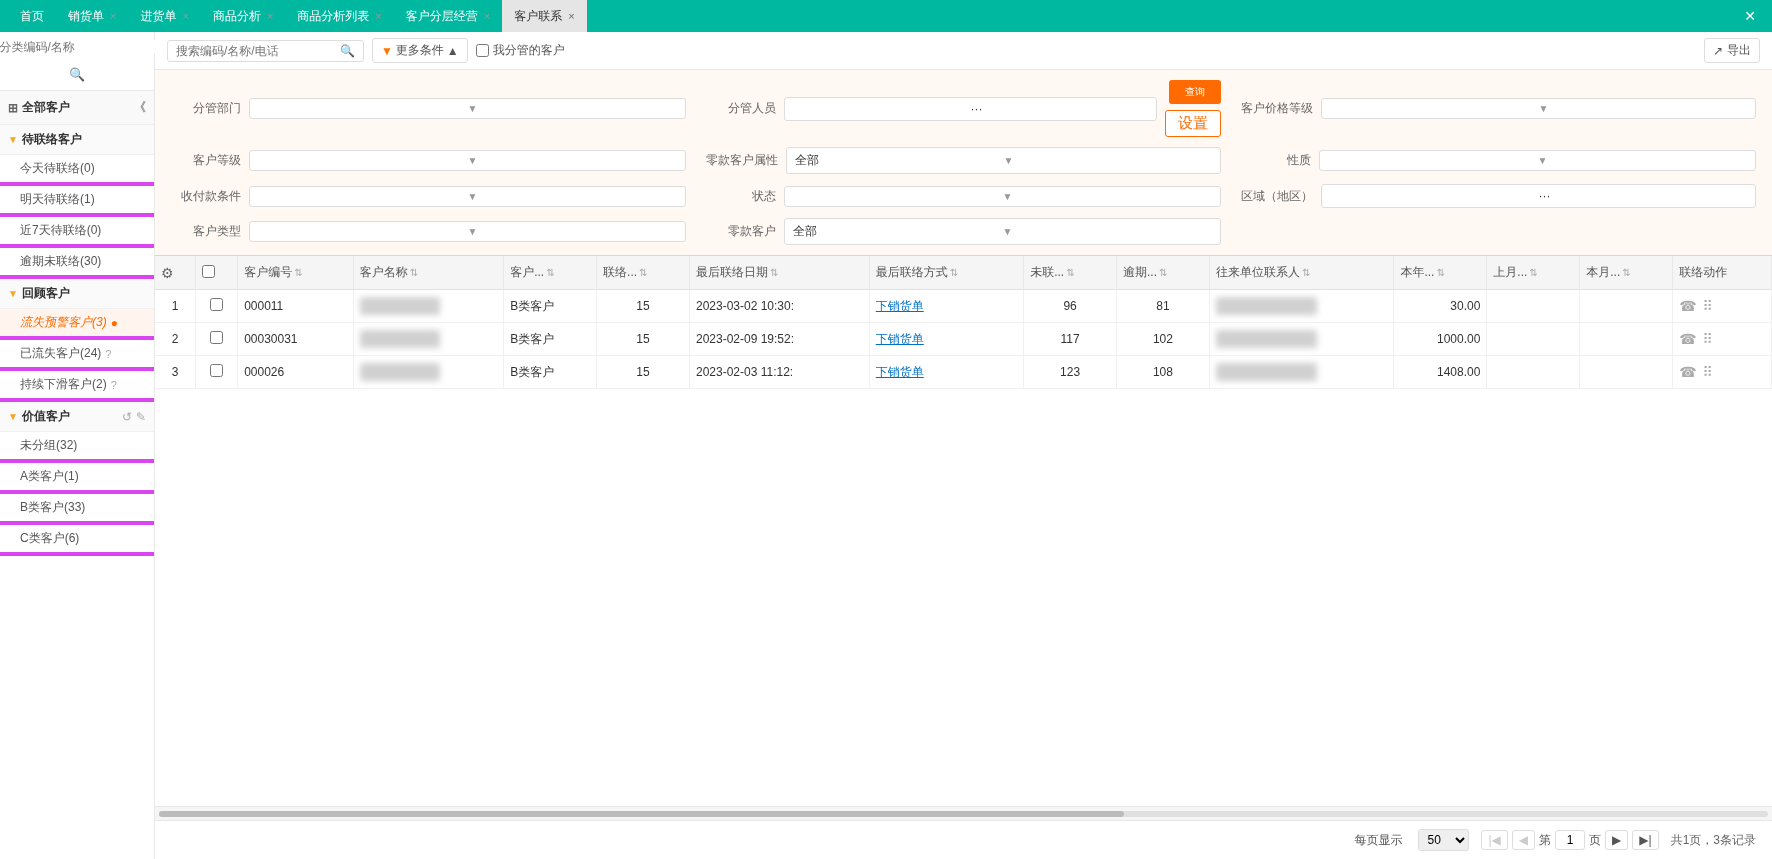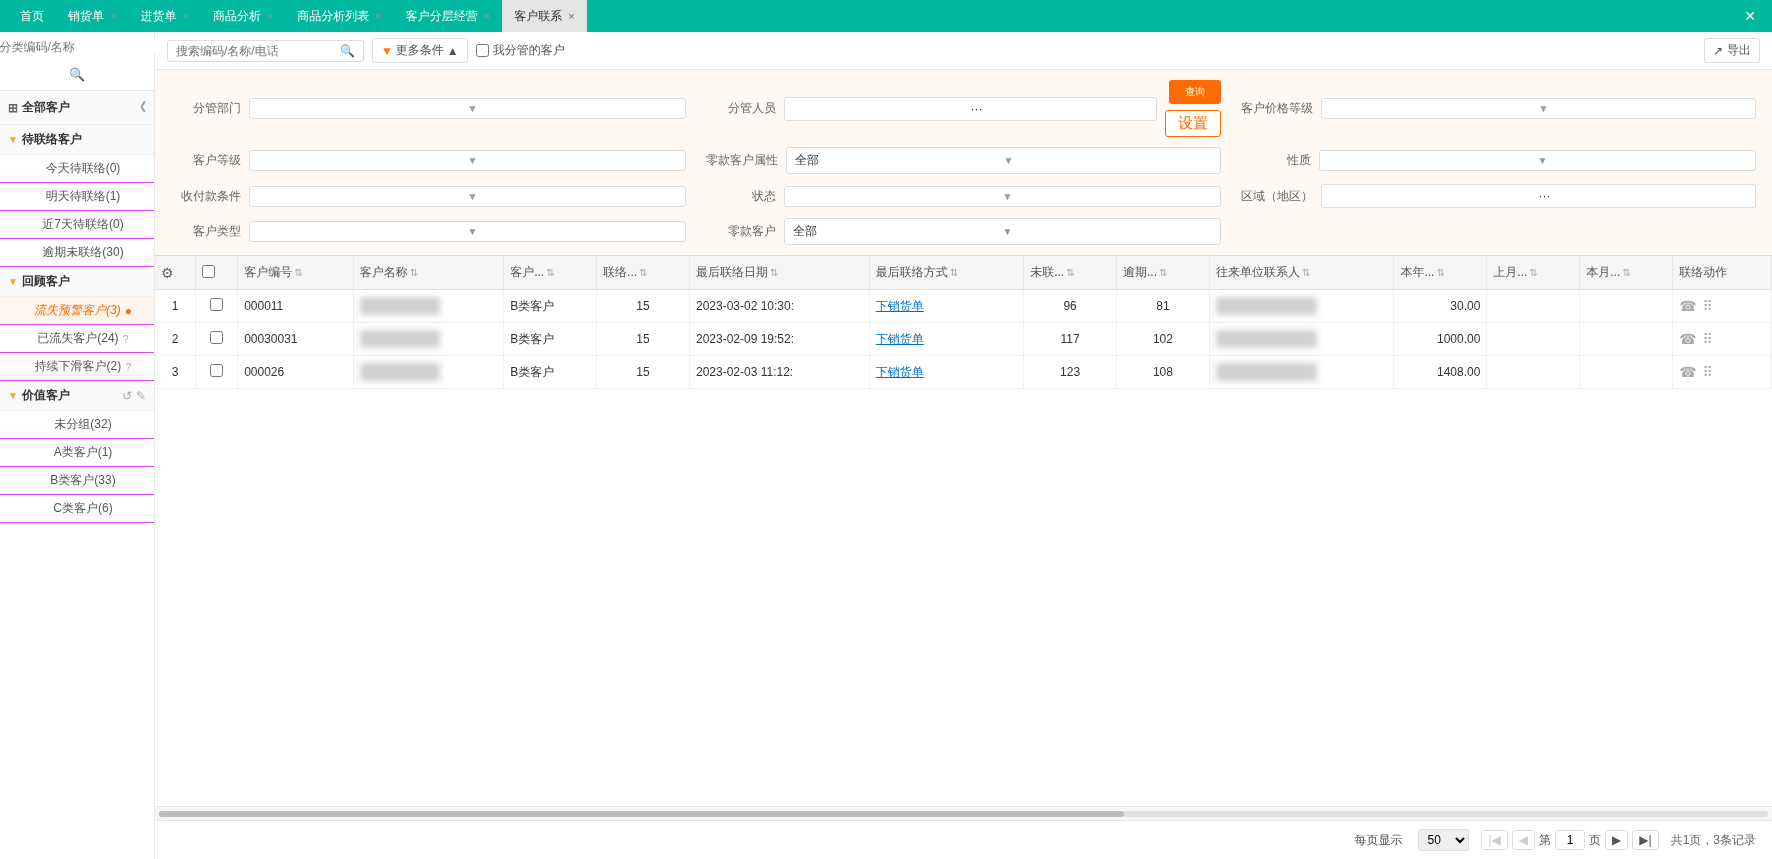--- a/index.html
+++ b/index.html
@@ -107,24 +107,23 @@
       background: #fafafa;
       border-bottom: 1px solid #f0f0f0;
     }
     .sidebar-group-header .arrow { color: #f5a623; margin-right: 4px; font-size: 10px; }
     .sidebar-group-header .group-label { flex: 1; font-weight: bold; }
 
     .sidebar-item {
       padding: 5px 8px 5px 20px;
       cursor: pointer;
       color: #555;
-      border-bottom: 1px solid #d946ef;
-      display: flex;
-      align-items: center;
-      justify-content: center;
+      border-bottom: 4px solid #d946ef;
+      display: flex;
+      align-items: center;
     }
     .sidebar-item.active { color: #ff6b00; background: #fff5ee; font-style: italic; }
 
     .tooltip-box {
       background: white;
       border: 1px solid #ddd;
       padding: 6px 10px;
       margin: 4px 8px;
       border-radius: 3px;
       color: #666;

